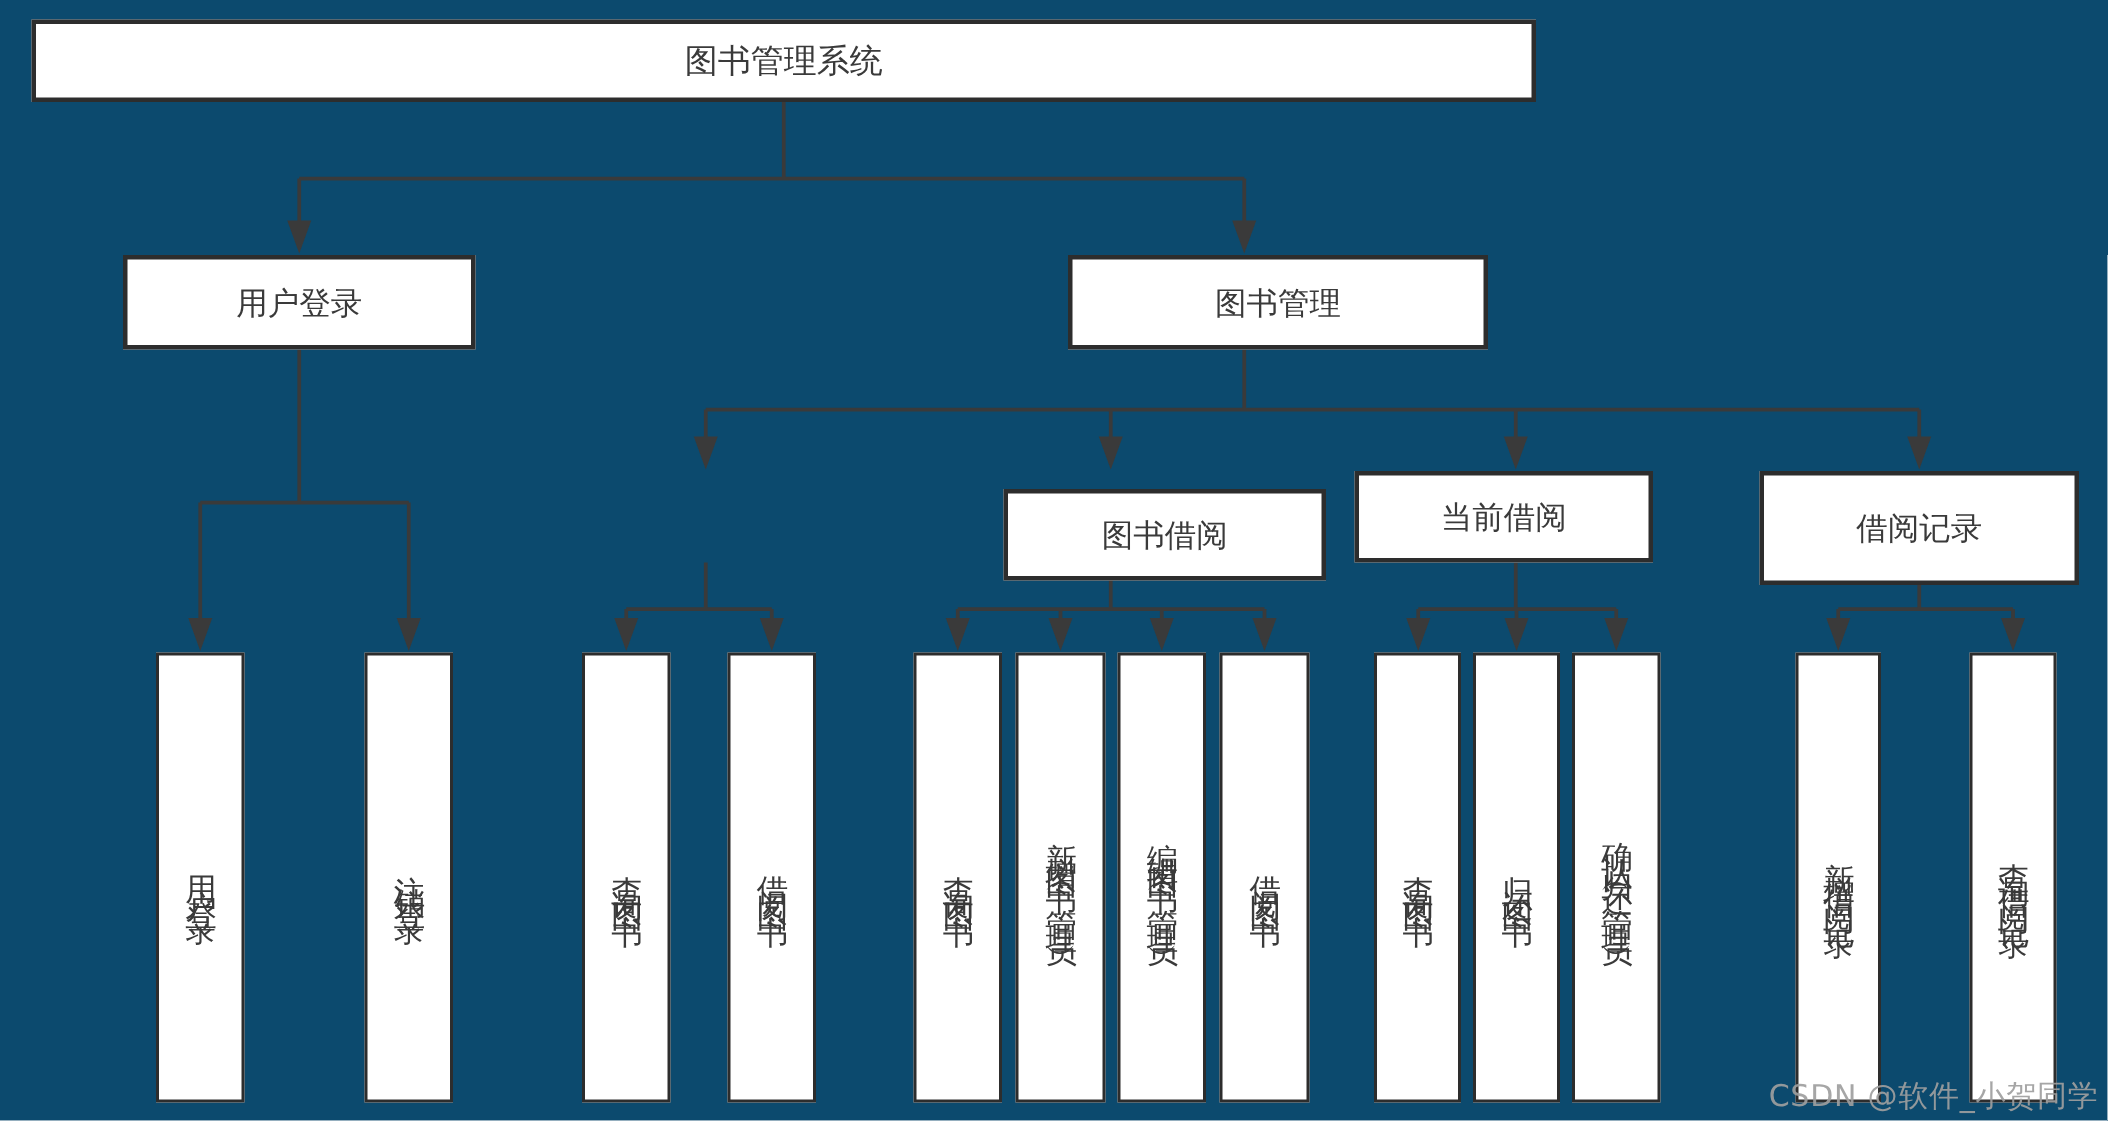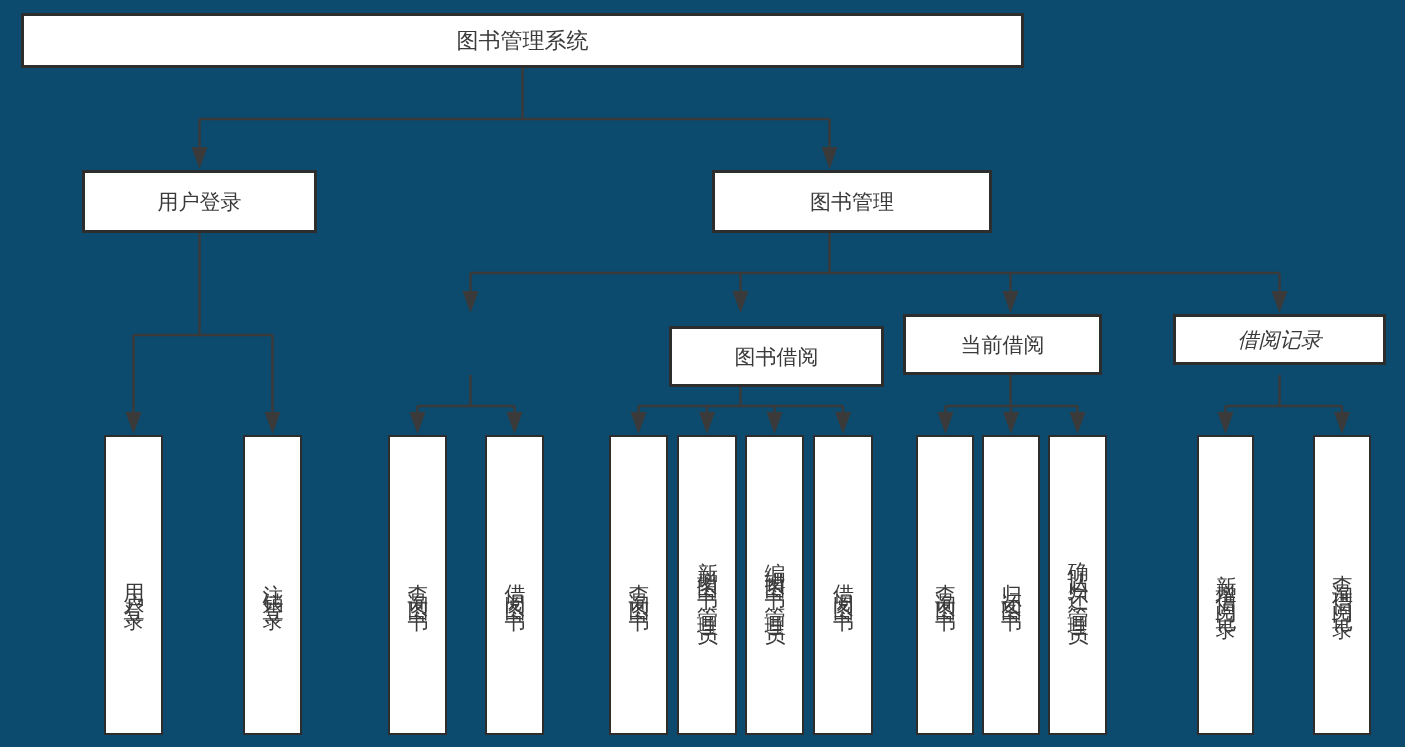--- a/index.html
+++ b/index.html
@@ -112,21 +112,21 @@
   <div class="node hbox" style="left:712px; top:170px; width:280px; height:63px;">
     <span>图书管理</span>
   </div>
 
   <div class="node hbox" style="left:633px; top:326px; width:215px; height:61px;margin-left:36px;">
     <span>图书借阅</span>
   </div>
   <div class="node hbox" style="left:903px; top:314px; width:199px; height:61px;">
     <span>当前借阅</span>
   </div>
-  <div class="node hbox" style="left:1173px; top:314px; width:213px; height:51px;font-style:italic;">
+  <div class="node hbox" style="left:1173px; top:314px; width:213px; height:76px;">
     <span>借阅记录</span>
   </div>
 
   <div class="node leaf" style="left:104px; top:435px; width:59px; height:300px;">
     <span class="vtext">用户登录</span>
   </div>
   <div class="node leaf" style="left:243px; top:435px; width:59px; height:300px;">
     <span class="vtext">注销登录</span>
   </div>
 
@@ -160,14 +160,15 @@
     <span class="vtext">确认归还（管理员）</span>
   </div>
 
   <div class="node leaf" style="left:1197px; top:435px; width:57px; height:300px;">
     <span class="vtext">新增借阅记录</span>
   </div>
   <div class="node leaf" style="left:1313px; top:435px; width:58px; height:300px;">
     <span class="vtext">查询借阅记录</span>
   </div>
 
+  <div id="watermark">CSDN @软件_小贺同学</div>
 
 </div>
 
 </body></html>

